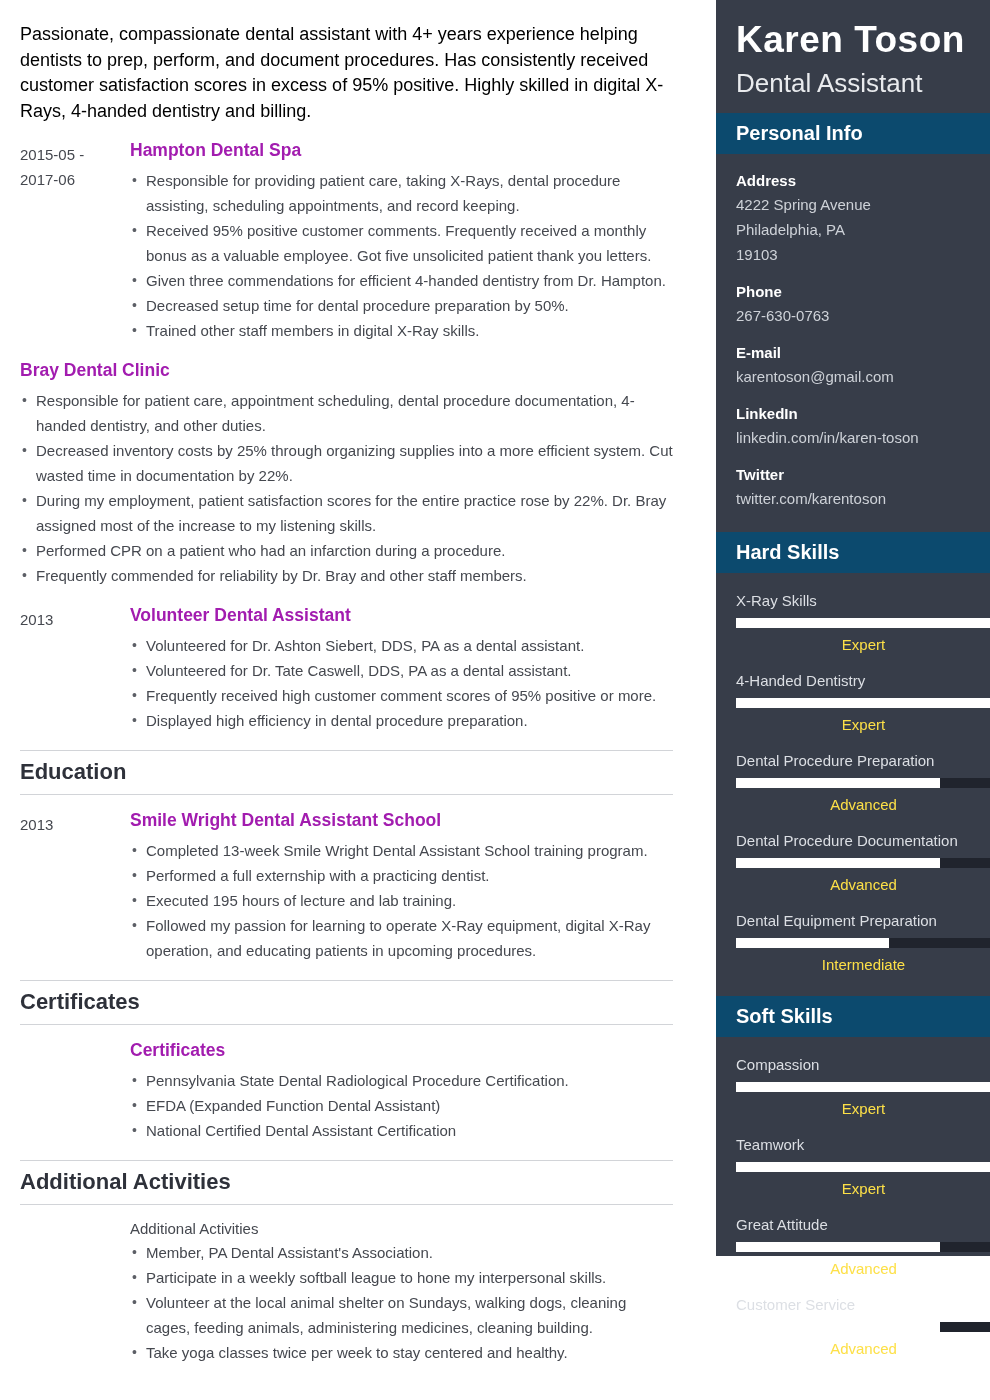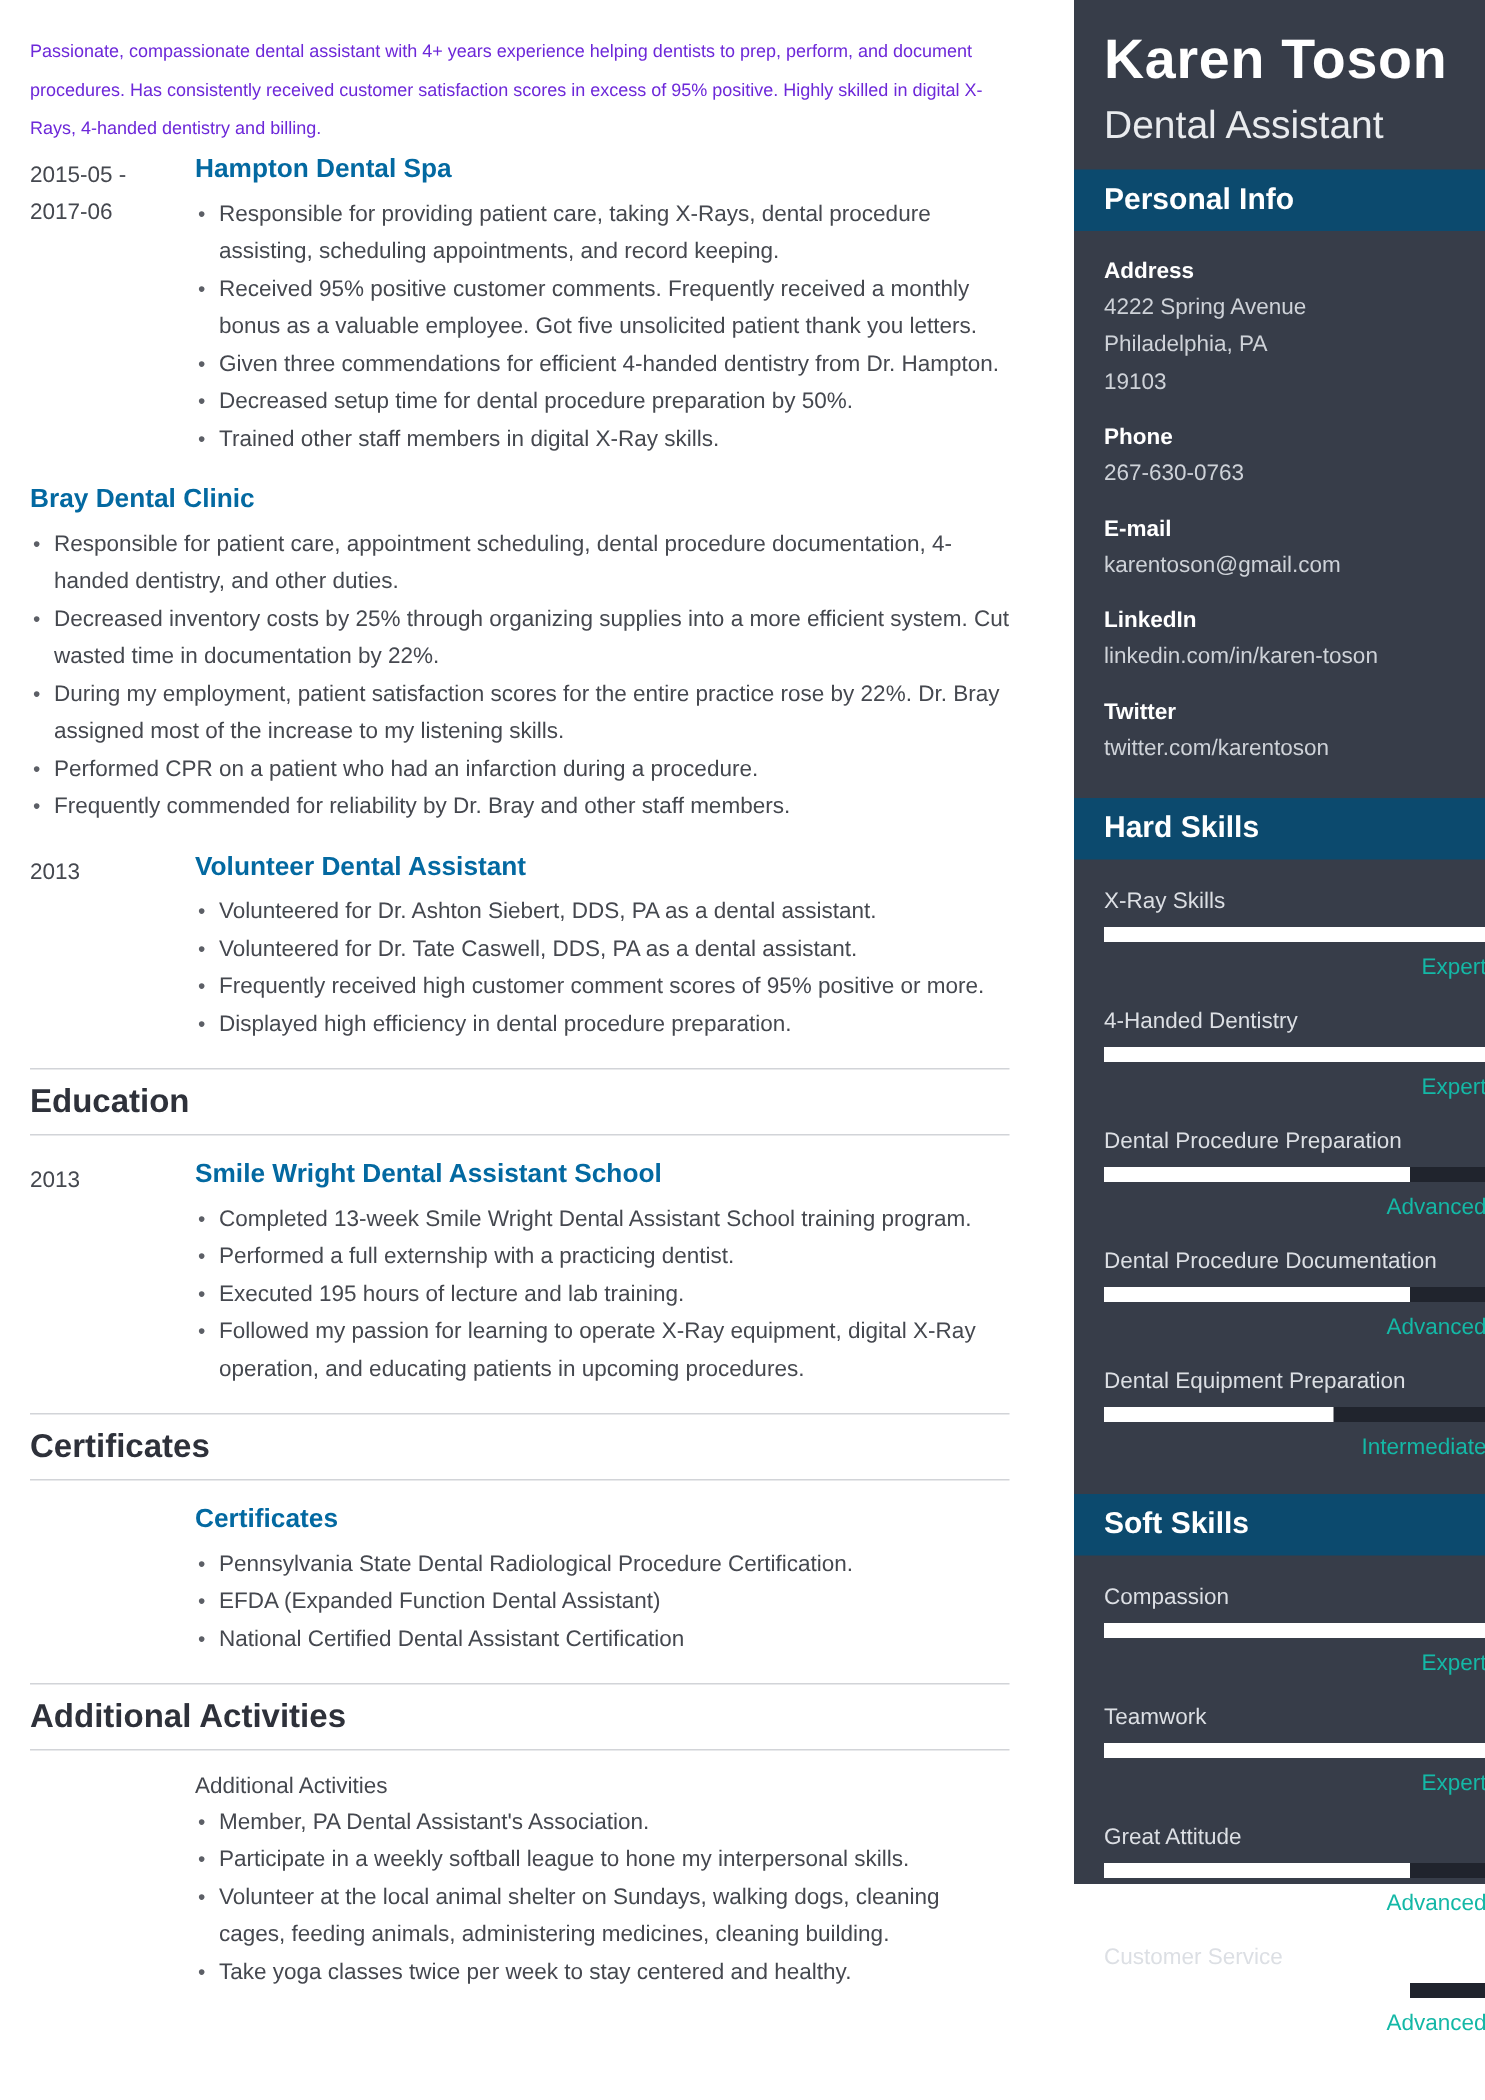--- a/index.html
+++ b/index.html
@@ -12,44 +12,44 @@
   .page { position: relative; width: 990px; height: 1400px; background: #ffffff; }
 
   
   .main {
     position: absolute; left: 0; top: 0;
     width: 693px; height: 1400px;
     padding: 22px 20px 0 20px;
     color: #45484f;
   }
   .summary {
-    font-size: 12px; line-height: 25.5px;
-    color: #6d28d9;
-    margin-bottom: 3px;
+    font-size: 18px; line-height: 25.5px;
+    color: #000000;
+    margin-bottom: 16px;
   }
   .section { margin-bottom: 4px; }
   .section-title {
     font-size: 22px; font-weight: 700; color: #2e313a;
     border-top: 1px solid #d2d4d8;
     border-bottom: 1px solid #d2d4d8;
     padding: 8px 0 9px 0;
     margin-bottom: 15px;
   }
   .entry {
     display: flex;
     margin-bottom: 17px;
   }
   .entry-date {
     width: 110px; flex: 0 0 110px;
     font-size: 15px; line-height: 25px; color: #45484f;
     padding-top: 2px;
   }
   .entry-body { flex: 1 1 auto; }
   .entry-title {
-    font-size: 17.5px; font-weight: 700; color: #0369a1;
+    font-size: 17.5px; font-weight: 700; color: #a21caf;
     margin-bottom: 7px;
   }
   .entry-title.plain { font-weight: 400; font-size: 15px; color: #45484f; margin-bottom: 3px; }
   .bullets { list-style: none; }
   .bullets li {
     position: relative;
     padding-left: 16px;
     font-size: 15px; line-height: 25px;
     color: #45484f;
   }
@@ -103,22 +103,22 @@
     height: 10px; width: 100%;
     background: #20242d;
     position: relative;
   }
   .skill-fill {
     position: absolute; left: 0; top: 0; bottom: 0;
     background: #ffffff;
   }
   .skill-level {
     margin-top: 7px;
-    font-size: 15px; color: #14b8a6; line-height: 20px;
-    text-align: right;
+    font-size: 15px; color: #fde047; line-height: 20px;
+    text-align: center;
   }
 </style>
 </head>
 <body>
 
 <div class="page">
 
   <div class="main">
     <p class="summary">Passionate, compassionate dental assistant with 4+ years experience helping dentists to prep, perform, and document procedures. Has consistently received customer satisfaction scores in excess of 95% positive. Highly skilled in digital X-Rays, 4-handed dentistry and billing.</p>
     <div>

